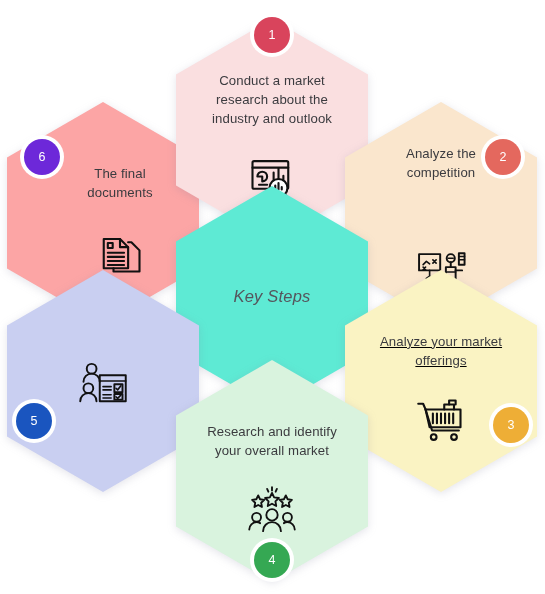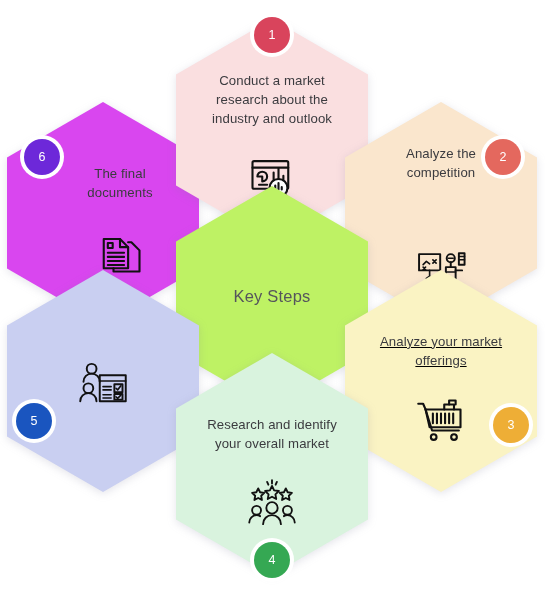--- a/index.html
+++ b/index.html
@@ -51,35 +51,36 @@
     width: 52px;
     height: 52px;
     display: block;
   }
   .hex-icon svg { display:block; width:100%; height:100%; }
 
   
   #hex-center {
     left: 176px;
     top: 186px;
-    background: #bef264;
+    background: #5eead4;
+    font-style: italic;
   }
   #hex-center .center-label {
     font-size: 16.5px;
     color: #55555c;
     letter-spacing: 0.2px;
   }
 
   
   #hex-1 { left: 176px; top:  19px; background: #fadfe0; }
   #hex-2 { left: 345px; top: 102px; background: #fae6cd; gap: 40px; }
   #hex-3 { left: 345px; top: 270px; background: #faf3c3; }
   #hex-4 { left: 176px; top: 353px; background: #d9f3de; }
   #hex-5 { left:   7px; top: 270px; background: #c9cff1; }
-  #hex-6 { left:   7px; top: 102px; background: #d946ef; padding-left: 48px; }
+  #hex-6 { left:   7px; top: 102px; background: #fca5a5; padding-left: 48px; }
 
   
   .hexwrap {
     position: absolute;
     width: 192px;
     height: 222px;
     filter: drop-shadow(0 2px 4px rgba(120,120,150,0.20));
   }
   .hexwrap > .hex { left: 0; top: 0; }
 
@@ -208,21 +209,21 @@
           <path d="M36 19v-6h12v6"></path>
           <path d="M42 13V8h8v5"></path>
           <circle cx="23" cy="53" r="3.5"></circle>
           <circle cx="48" cy="53" r="3.5"></circle>
         </svg>
       </span>
     </div>
   </div>
 
   <div class="hexwrap" style="left:176px; top:353px;">
-    <div class="hex" id="hex-4" style="left:0;top:0;padding-left:14px;">
+    <div class="hex" id="hex-4" style="left:0;top:7px;padding-left:14px;">
       <p class="hex-label">Research and identify
 your overall market</p>
       <span class="hex-icon">
         <svg viewBox="0 0 64 64" fill="none" stroke="#111" stroke-width="2.3" stroke-linecap="round" stroke-linejoin="round">
           <path d="M32 4v4M26 6l1.5 3.5M38 6l-1.5 3.5"></path>
           <path d="M32 11l2.6 5.4 5.9.8-4.3 4.1 1 5.8-5.2-2.8-5.2 2.8 1-5.8-4.3-4.1 5.9-.8z"></path>
           <path d="M15 14l2.3 4.8 5.2.7-3.8 3.6.9 5.2-4.6-2.5-4.6 2.5.9-5.2-3.8-3.6 5.2-.7z"></path>
           <path d="M49 14l2.3 4.8 5.2.7-3.8 3.6.9 5.2-4.6-2.5-4.6 2.5.9-5.2-3.8-3.6 5.2-.7z"></path>
           <circle cx="32" cy="38" r="7"></circle>
           <path d="M21 58c0-6.2 4.9-11 11-11s11 4.8 11 11"></path>

